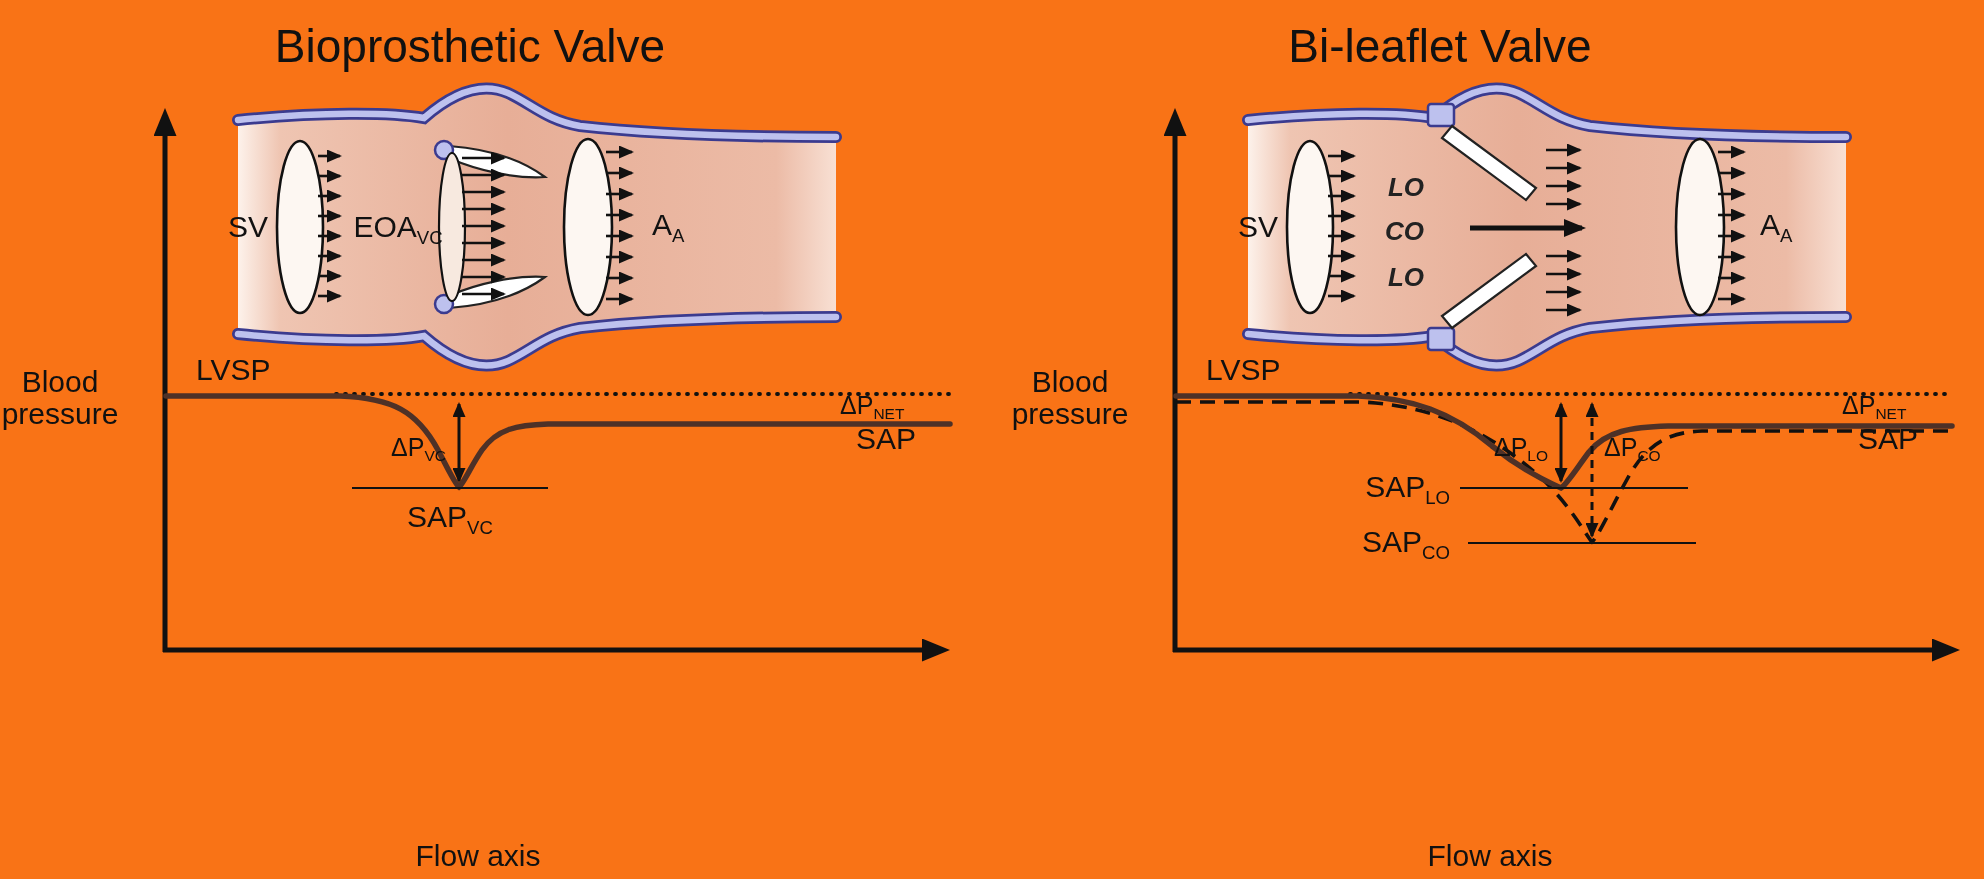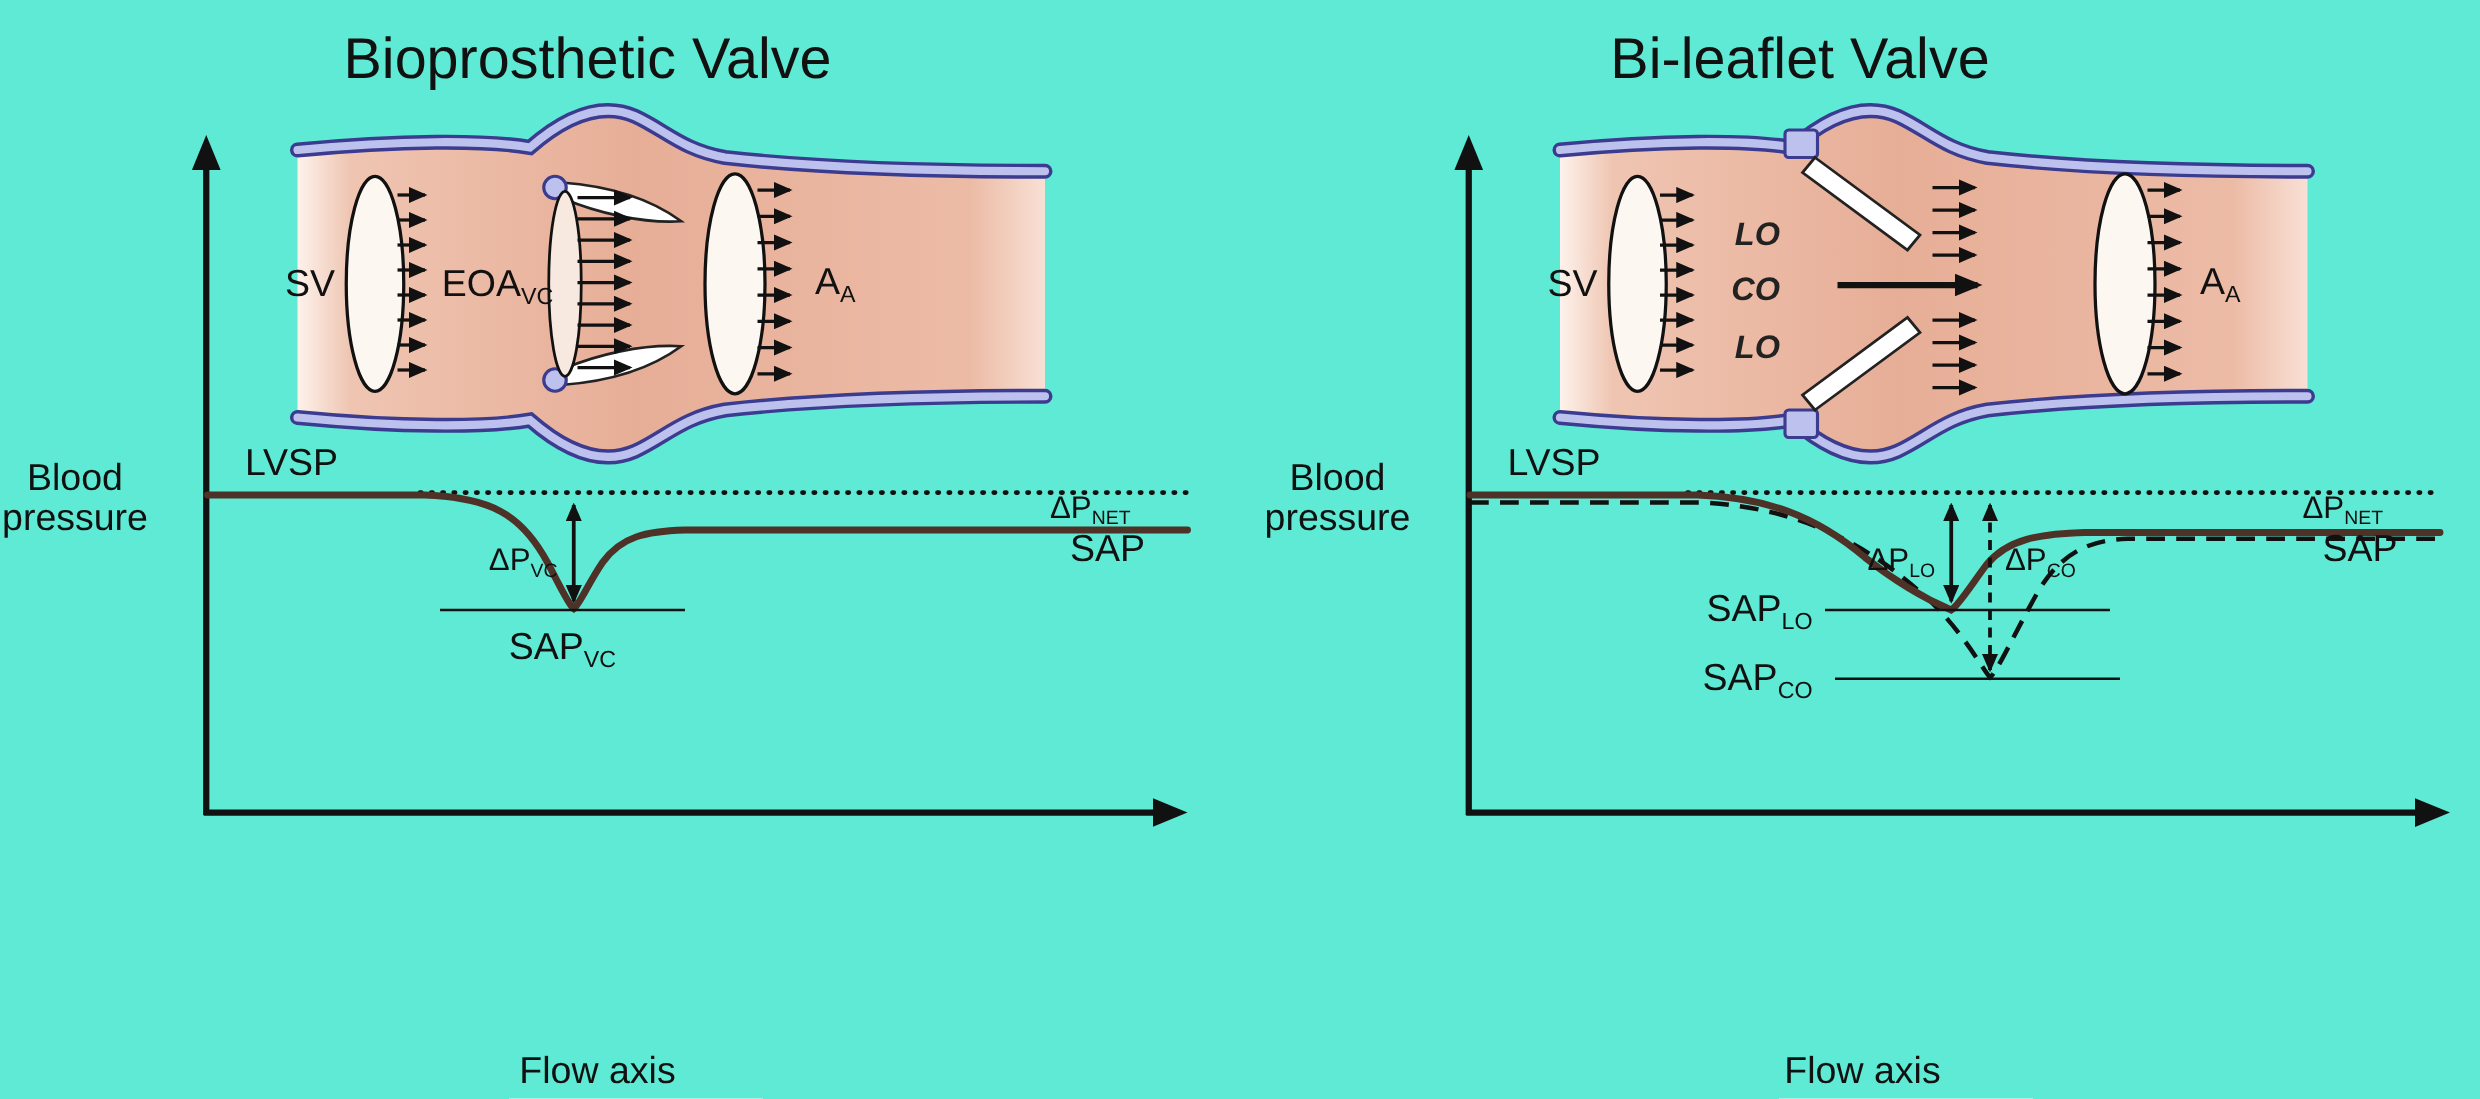--- a/index.html
+++ b/index.html
@@ -1,16 +1,16 @@
 <!DOCTYPE html>
 <html><head>
 <meta charset="utf-8">
 <style>
   html,body{margin:0;padding:0;background:#ffffff;}
-  .stage{width:1984px;height:879px;background:#5eead4;font-family:"Liberation Sans",sans-serif;position:relative;overflow:hidden;}
+  .stage{width:1984px;height:879px;background:#f97316;font-family:"Liberation Sans",sans-serif;position:relative;overflow:hidden;}
   svg{display:block;}
   text{fill:#111111;}
   .tt{font-size:46px;}
   .lab{font-size:30px;}
   .lab-s{font-size:25px;}
   .sub{font-size:0.62em;}
   .io{font-style:italic;font-weight:bold;font-size:26px;fill:#222222;}
   .axis{stroke:#111111;stroke-width:5;fill:none;}
   .curve{fill:none;stroke:#4e3127;stroke-width:5.5;stroke-linecap:round;}
   .dashed{fill:none;stroke:#111111;stroke-width:3.6;stroke-dasharray:15 9;}

